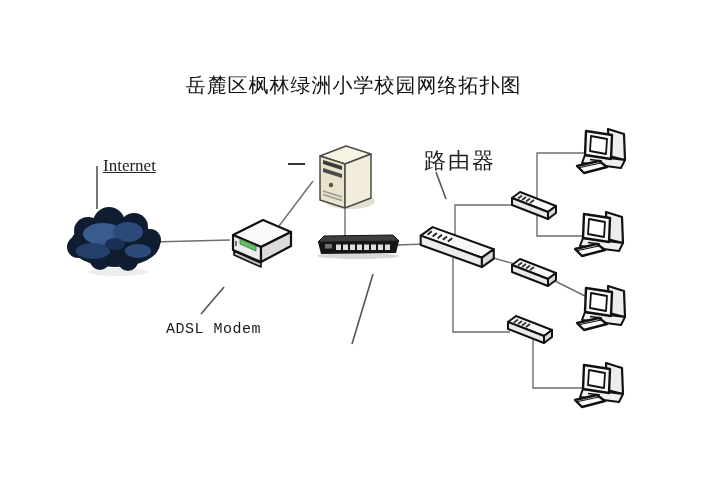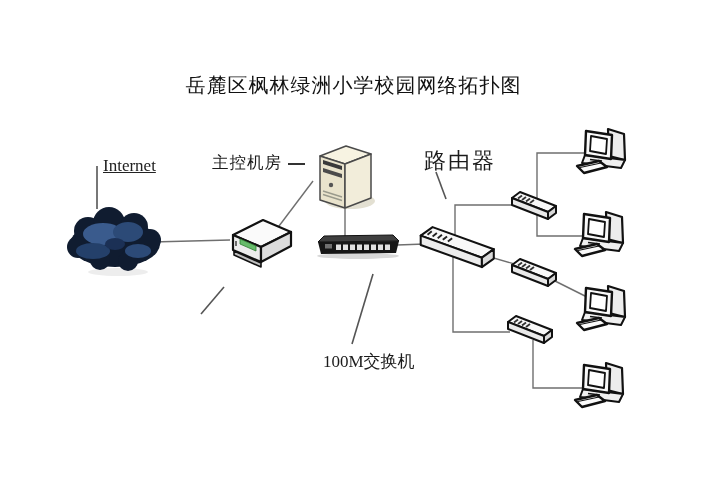--- a/index.html
+++ b/index.html
@@ -139,16 +139,15 @@
     <use href="#hub" x="0" y="0" transform="translate(506,312)"></use>
 
     <use href="#pc" transform="translate(577,126)"></use>
     <use href="#pc" transform="translate(575,209)"></use>
     <use href="#pc" transform="translate(577,283)"></use>
     <use href="#pc" transform="translate(575,360)"></use>
   </svg>
 
   <div class="lbl title">岳麓区枫林绿洲小学校园网络拓扑图</div>
   <div class="lbl lbl-internet">Internet</div>
-  <div class="lbl lbl-zhukong">主控机房</div>
-  <div class="lbl lbl-switch">100M交换机</div>
+  <div class="lbl lbl-adsl">ADSL Modem</div>
   <div class="lbl lbl-router">路由器</div>
 </div>
 
 </body></html>

